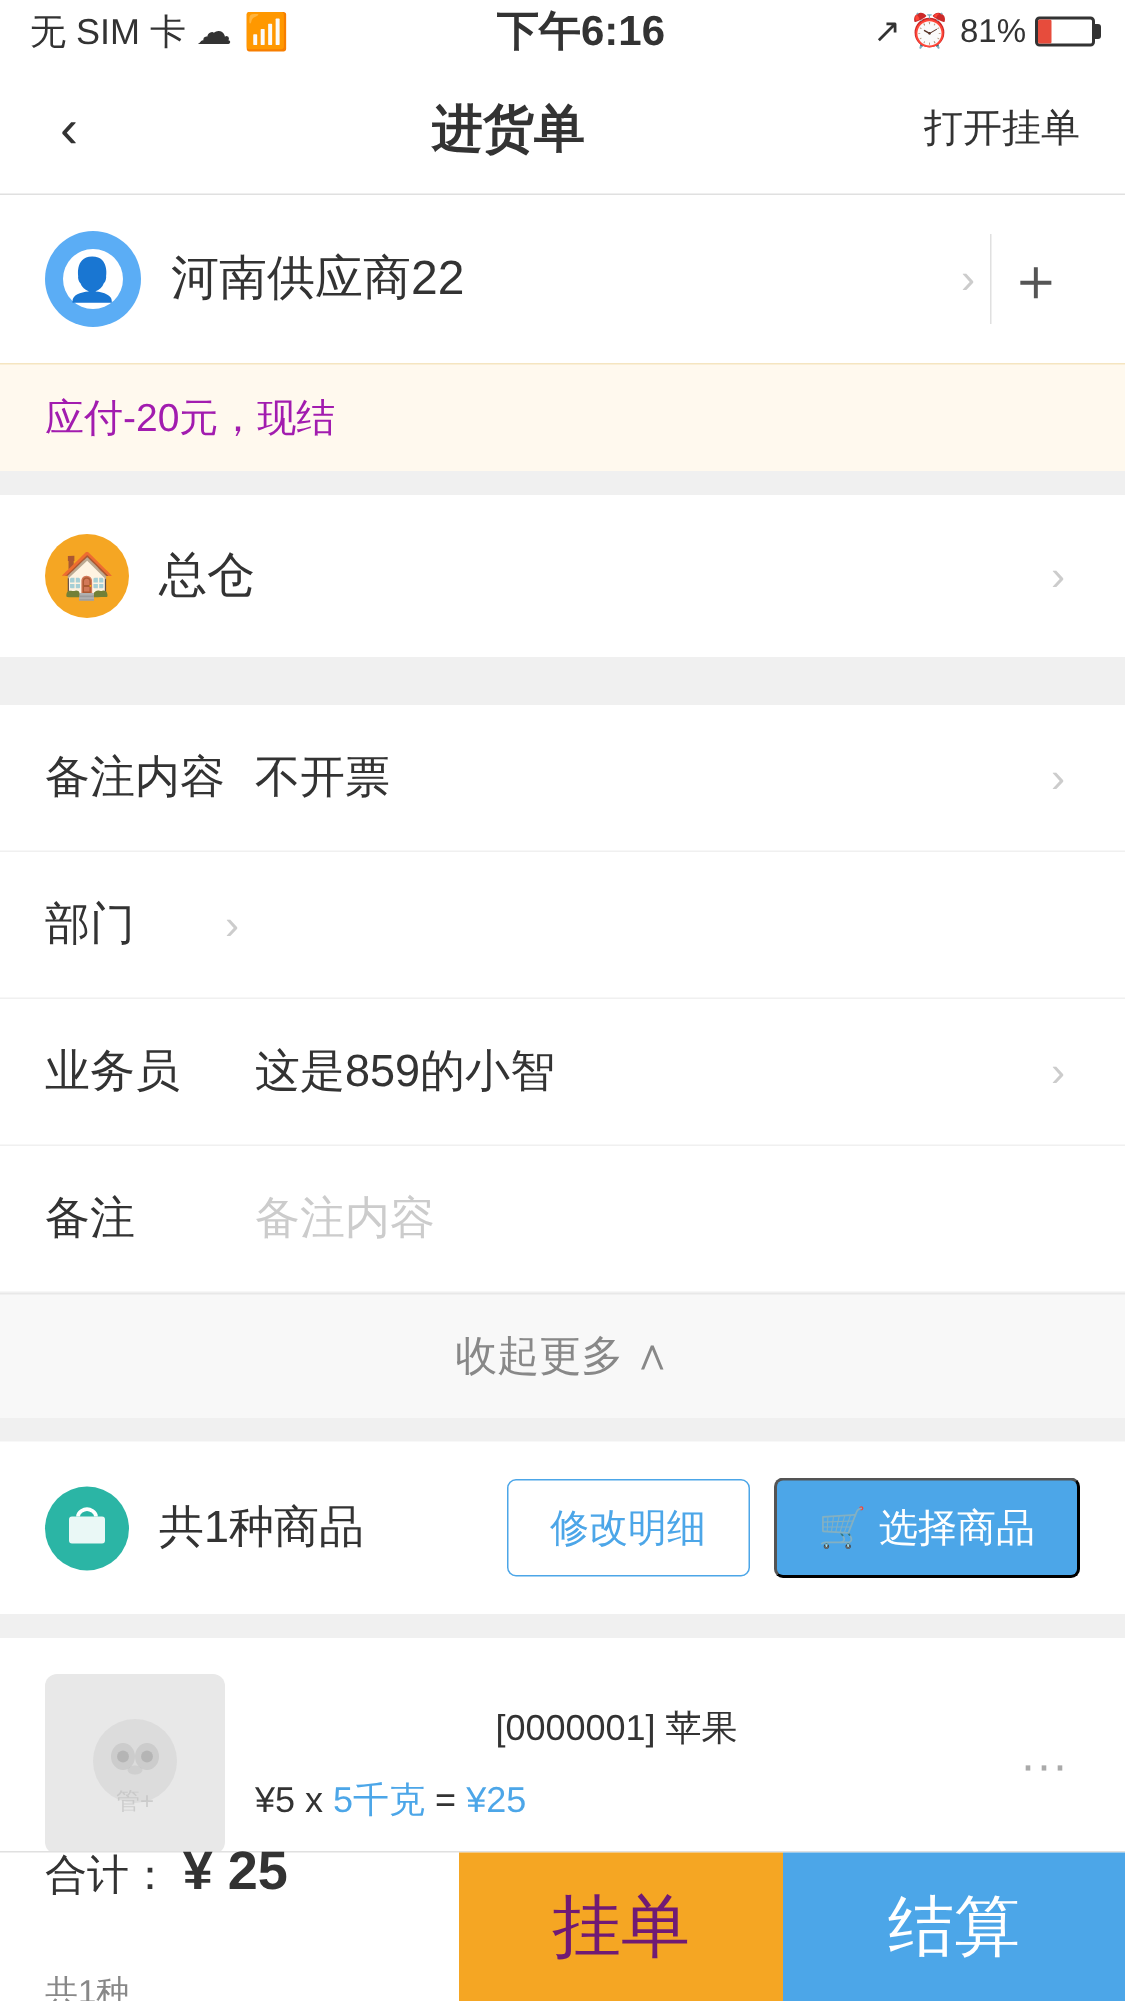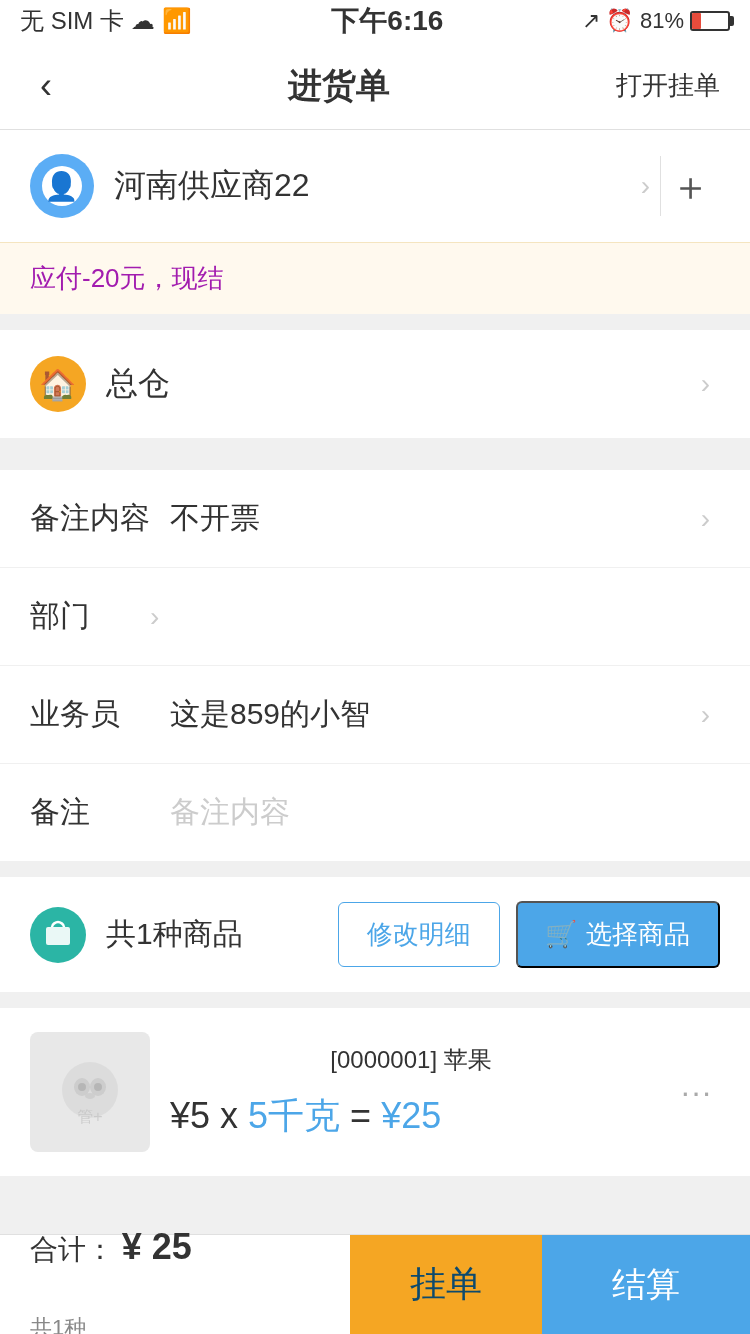--- a/index.html
+++ b/index.html
@@ -282,21 +282,21 @@
     .product-info {
       flex: 1;
     }
     .product-name {
       font-size: 24px;
       color: #333;
       margin-bottom: 16px;
       text-align: center;
     }
     .product-price-row {
-      font-size: 36px;
+      font-size: 24px;
       color: #333;
     }
     .price-highlight {
       color: #4ca6e8;
     }
     .product-more {
       color: #aaa;
       font-size: 32px;
       cursor: pointer;
       padding: 8px;
@@ -328,34 +328,34 @@
       font-size: 36px;
       color: #333;
       font-weight: bold;
     }
     .total-count {
       font-size: 22px;
       color: #888;
       margin-top: 44px;
     }
     .btn-hang {
-      width: 192px;
+      width: 216px;
       height: 100px;
       background: #f5a623;
-      color: #0c4a6e;
-      font-size: 36px;
+      color: #701a75;
+      font-size: 46px;
       display: flex; align-items: center; justify-content: center;
       cursor: pointer;
     }
     .btn-checkout {
-      width: 208px;
+      width: 228px;
       height: 100px;
       background: #4ca6e8;
       color: #fff;
-      font-size: 34px;
+      font-size: 44px;
       display: flex; align-items: center; justify-content: center;
       cursor: pointer;
     }
 
     
     .bottom-space { height: 116px; }
   </style>
 </head>
 <body>
 
@@ -424,20 +424,21 @@
       <span class="form-label">业务员</span>
       <span class="form-value">这是859的小智</span>
       <span class="chevron-right">›</span>
     </div>
 
     <div class="form-row">
       <span class="form-label">备注</span>
       <span class="form-value placeholder">备注内容</span>
     </div>
 
+    <div class="collapse-toggle">收起更多 ∧</div>
   </div>
 
   <div class="section">
     <div class="products-header">
       <div class="products-icon">
         <svg width="32" height="32" viewBox="0 0 32 32" fill="none" xmlns="http://www.w3.org/2000/svg">
           <rect x="4" y="8" width="24" height="18" rx="2" fill="white" opacity="0.9"></rect>
           <path d="M10 8 C10 5 14 3 16 3 C18 3 22 5 22 8" stroke="white" stroke-width="2.5" fill="none"></path>
         </svg>
       </div>

